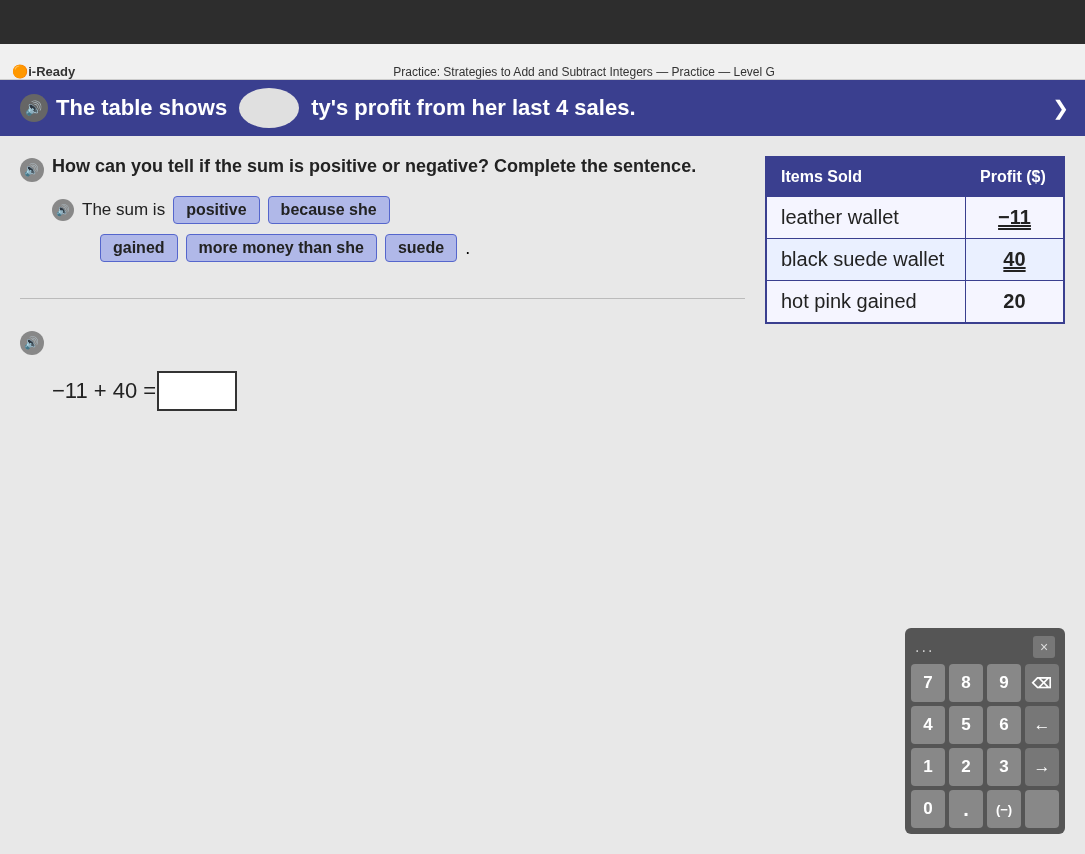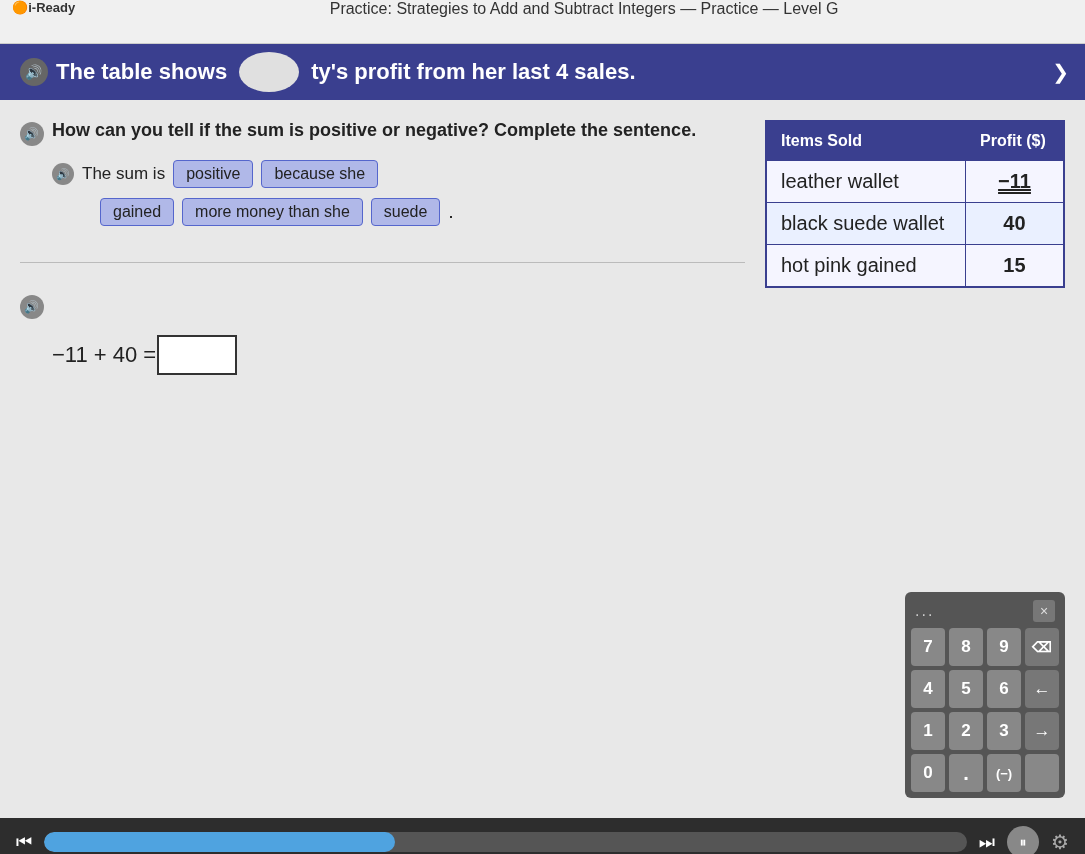--- a/index.html
+++ b/index.html
@@ -8,37 +8,38 @@
       height: 854px;
       background: #2d2d2d;
       font-family: Arial, sans-serif;
       overflow: hidden;
       position: relative;
     }
 
     
     .title-bar {
       background: #f0f0f0;
-      height: 44px;
-      display: flex;
-      align-items: flex-start;
+      height: 36px;
+      display: flex;
+      align-items: flex-end;
       padding: 0 12px;
       border-bottom: 1px solid #ccc;
+      margin-top: 44px;
     }
     .title-bar-logo {
       color: #e85d04;
       font-weight: bold;
       font-size: 13px;
       margin-right: 20px;
     }
     .title-bar-logo span { color: #333; }
     .title-bar-center {
       flex: 1;
       text-align: center;
-      font-size: 16px;
+      font-size: 12px;
       color: #333;
     }
 
     
     .header-bar {
       background: #3a3f8f;
       height: 56px;
       display: flex;
       align-items: center;
       padding: 0 20px;
@@ -157,20 +158,21 @@
       border: 1px solid #aaa;
       border-radius: 4px;
       padding: 4px 12px;
       font-size: 16px;
       color: #222;
       font-weight: normal;
     }
     .chip.selected {
       background: #b0b8e8;
       border-color: #5566cc;
+      font-weight: bold;
     }
 
     .second-row {
       padding-left: 80px;
       display: flex;
       align-items: center;
       gap: 8px;
       margin-bottom: 4px;
     }
 
@@ -456,25 +458,25 @@
           <th>Profit ($)</th>
         </tr>
       </thead>
       <tbody id="table-body">
       <tr>
             <td>leather wallet</td>
             <td class="profit"><span style="text-decoration:underline;text-decoration-style:double;">−11</span></td>
           </tr>
           <tr>
             <td>black suede wallet</td>
-            <td class="profit"><span style="text-decoration-style:double;margin-top:44px;">40</span></td>
+            <td class="profit"><span style="text-decoration:underline;text-decoration-style:double;margin-top:44px;">40</span></td>
           </tr>
           <tr>
             <td>hot pink gained</td>
-            <td class="profit">15</td>
+            <td class="profit">20</td>
           </tr>
         </tbody>
     </table>
   </div>
 
   <div class="numpad">
     <div class="numpad-top-row">
       <span class="numpad-dots">...</span>
       <div class="numpad-close">×</div>
     </div>

